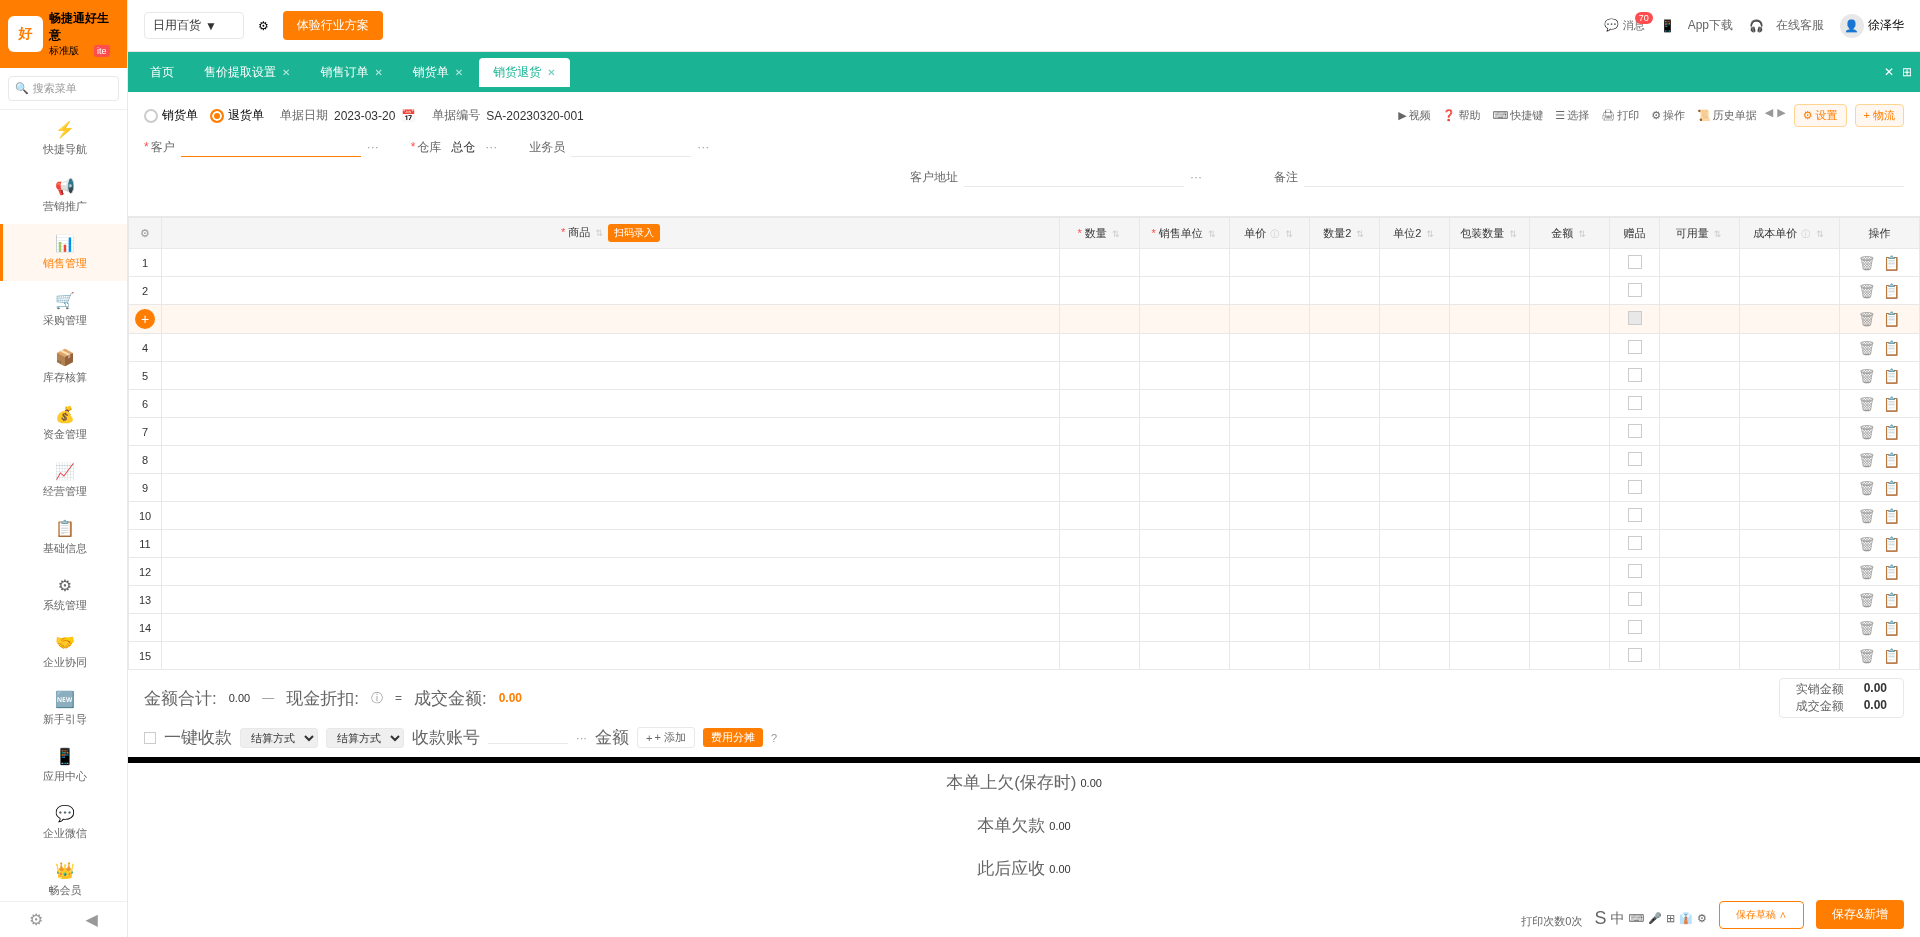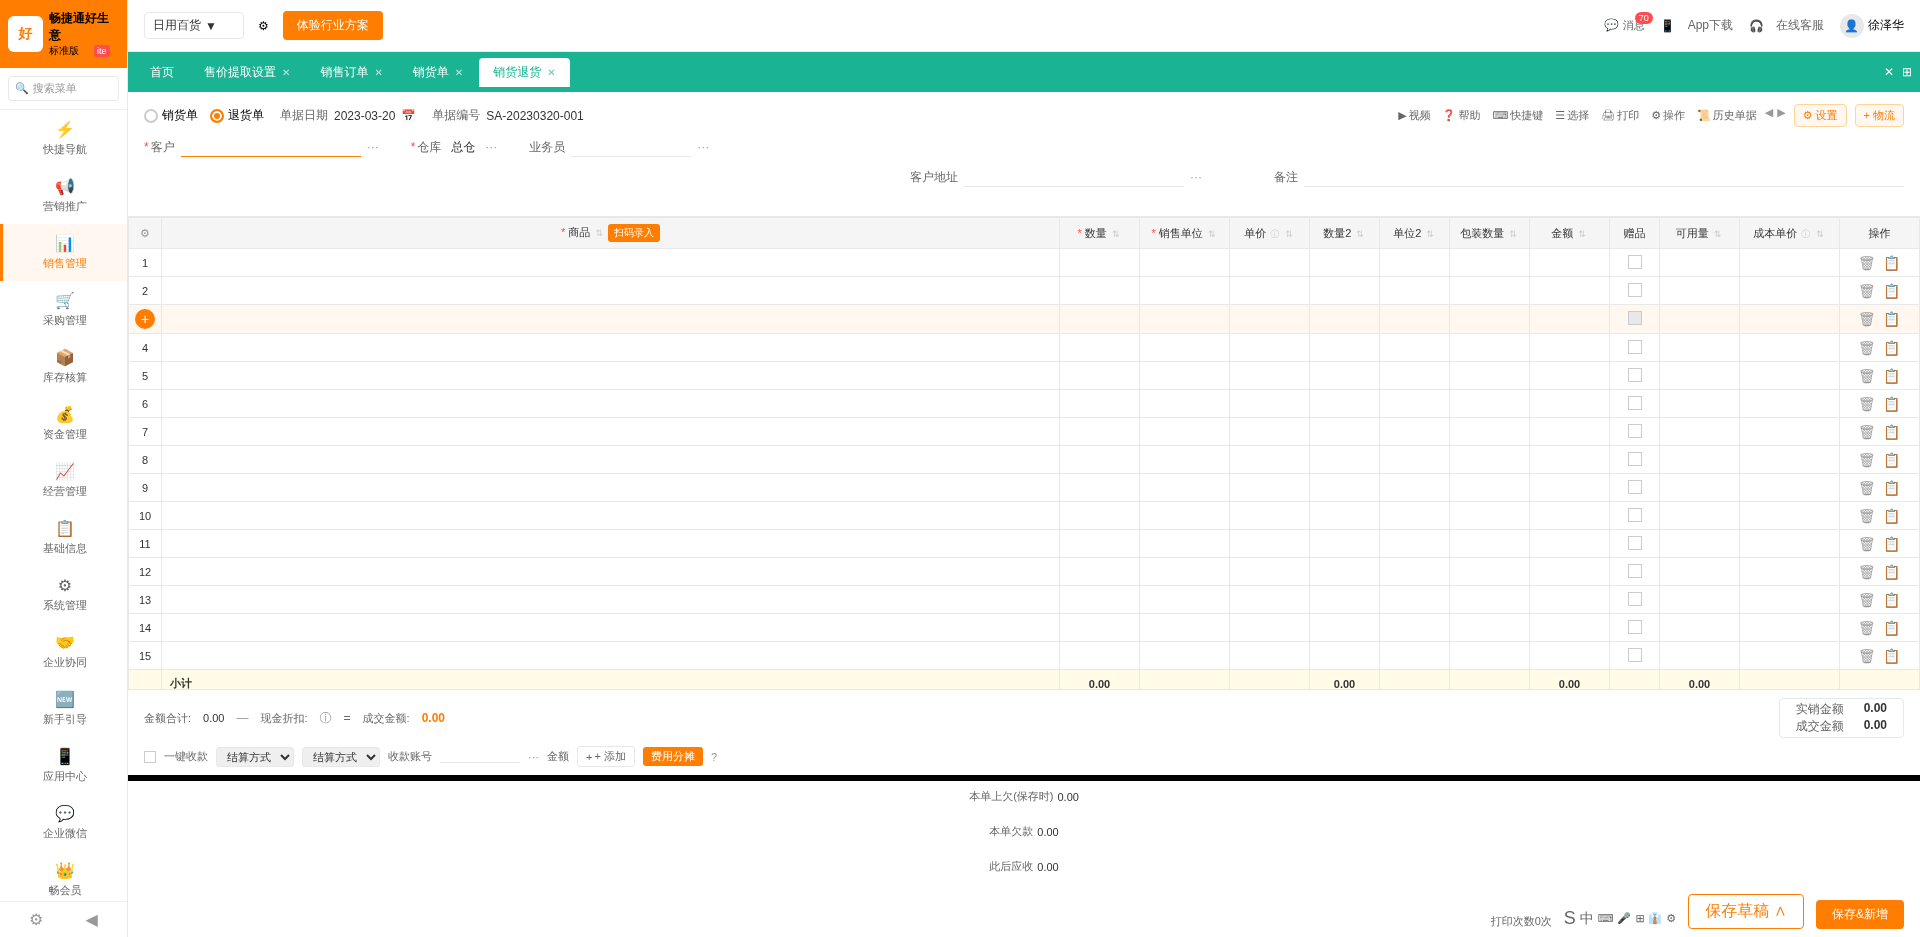--- a/index.html
+++ b/index.html
@@ -77,30 +77,30 @@
     .scan-btn { background: #ff7d00; color: #fff; border: none; border-radius: 3px; padding: 2px 6px; cursor: pointer; font-size: 10px; }
     .action-icons { display: flex; justify-content: center; gap: 8px; }
     .action-icon { cursor: pointer; color: #999; font-size: 14px; }
     .add-row-btn { width: 20px; height: 20px; background: #ff7d00; color: #fff; border-radius: 50%; display: flex; align-items: center; justify-content: center; cursor: pointer; font-size: 14px; }
     .subtotal-row td { background: #fffbe6; font-weight: bold; }
     
     
     .bottom-area { background: #fff; border-top: 1px solid #e8e8e8; padding: 8px 16px; }
     .bottom-row { display: flex; align-items: center; gap: 12px; }
     .bottom-field { display: flex; align-items: center; gap: 4px; }
-    .bottom-label { color: #666; font-size: 11px; }
+    .bottom-label { color: #666; font-size: 17px; }
     .bottom-value { color: #333; font-size: 11px; }
     .bottom-dash { color: #999; }
     .equals-icon { color: #666; }
     .transaction-amount { color: #ff7d00; font-weight: bold; }
     
     
     .footer-bar { background: #fff; border-top: 6px solid #000000; display: flex; align-items: center; padding: 8px 16px; gap: 20px; font-size: 11px; color: #666; flex-direction: column; }
     .footer-right { margin-left: auto; display: flex; align-items: flex-end; gap: 12px; }
-    .save-draft-btn { background: #fff; border: 1px solid #ff7d00; color: #ff7d00; border-radius: 4px; padding: 6px 16px; cursor: pointer; font-size: 16px; }
+    .save-draft-btn { background: #fff; border: 1px solid #ff7d00; color: #ff7d00; border-radius: 4px; padding: 6px 16px; cursor: pointer; font-size: 10px; }
     .save-new-btn { background: #ff7d00; border: none; color: #fff; border-radius: 4px; padding: 6px 16px; cursor: pointer; font-size: 12px; }
     .summary-row { display: flex; justify-content: space-between; gap: 20px; }
     .summary-label { color: #666; }
     .summary-value { color: #333; font-weight: bold; }
 
     
     .payment-row { display: flex; align-items: center; gap: 8px; font-size: 11px; }
     .checkbox-small { width: 12px; height: 12px; border: 1px solid #ccc; display: inline-block; vertical-align: middle; }
     .payment-select { border: 1px solid #e8e8e8; border-radius: 3px; padding: 2px 6px; font-size: 11px; color: #333; cursor: pointer; }
     .payment-input { border: none; border-bottom: 1px solid #e8e8e8; width: 80px; outline: none; font-size: 11px; }

